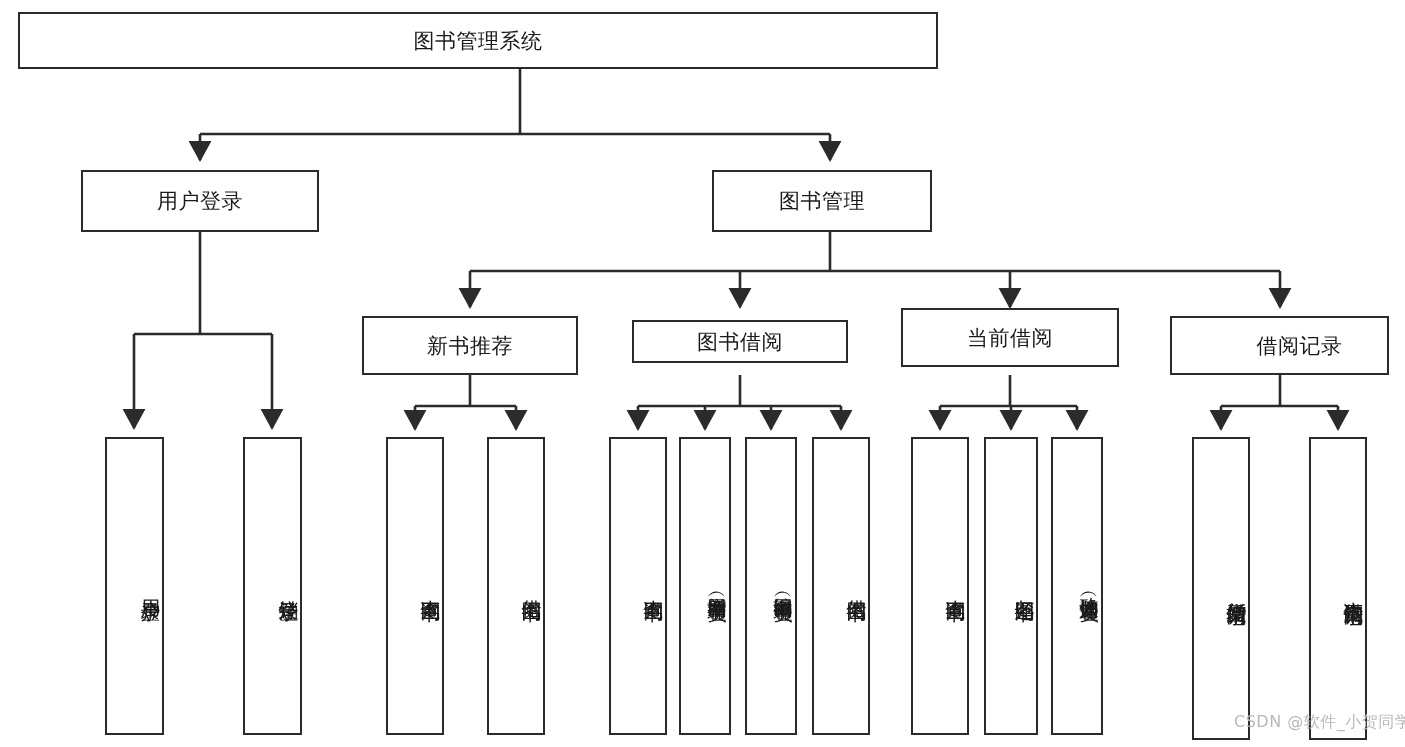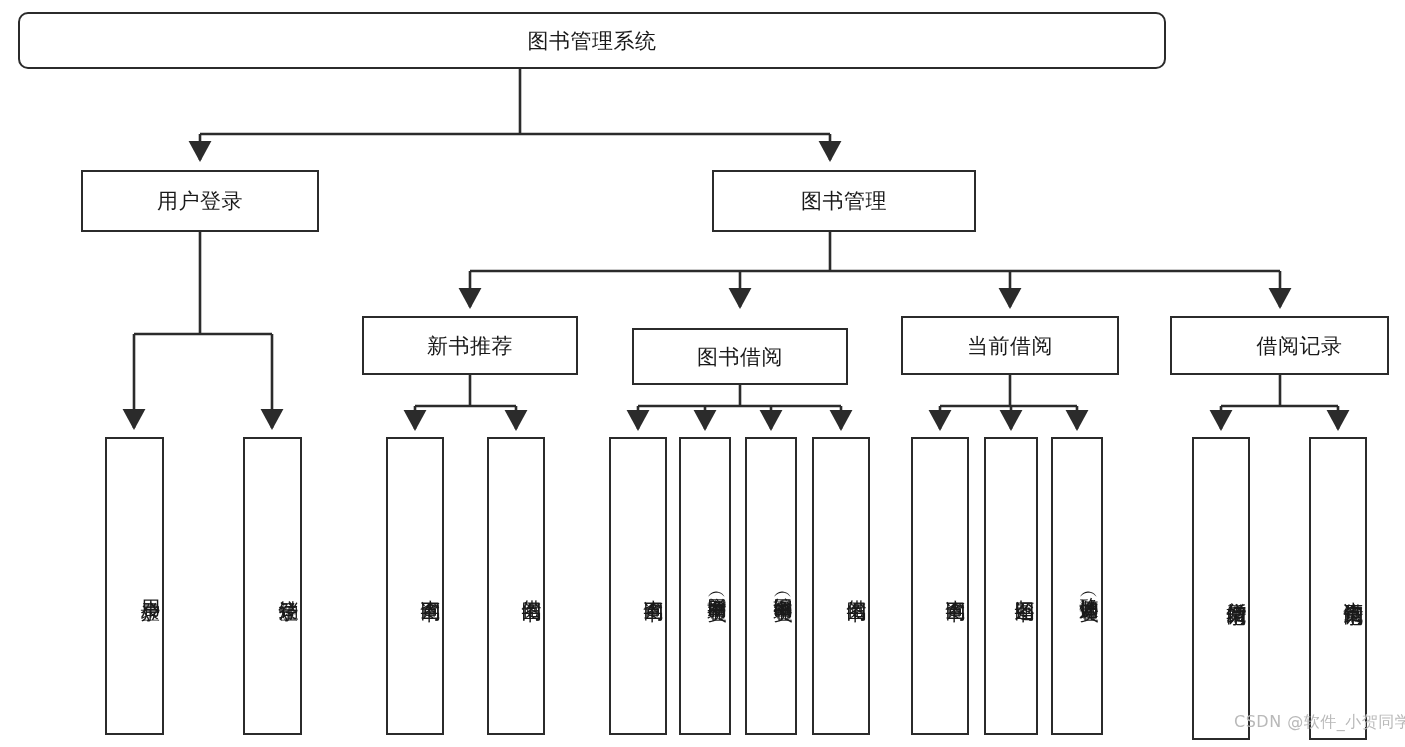--- a/index.html
+++ b/index.html
@@ -114,38 +114,38 @@
       <path d="M 1011 406 L 1011 429" marker-end="url(#arrow)"></path>
       <path d="M 1077 406 L 1077 429" marker-end="url(#arrow)"></path>
 
       <path d="M 1280 375 L 1280 406"></path>
       <path d="M 1221 406 L 1338 406"></path>
       <path d="M 1221 406 L 1221 429" marker-end="url(#arrow)"></path>
       <path d="M 1338 406 L 1338 429" marker-end="url(#arrow)"></path>
     </g>
   </svg>
 
-  <div class="node horiz" id="n-root" style="left: 18px; top: 12px; width: 1148px; height: 57px; border-radius: 10px;">
+  <div class="node horiz" id="n-root" style="left: 18px; top: 12px; width: 920px; height: 57px;">
     <span>图书管理系统</span>
   </div>
 
   <div class="node horiz" id="n-l2-0" style="left: 81px; top: 170px; width: 238px; height: 62px;">
     <span>用户登录</span>
   </div>
-  <div class="node horiz" id="n-l2-1" style="left: 712px; top: 170px; width: 264px; height: 62px;">
+  <div class="node horiz" id="n-l2-1" style="left: 712px; top: 170px; width: 220px; height: 62px;">
     <span>图书管理</span>
   </div>
 
   <div class="node horiz" id="n-l3-0" style="left: 362px; top: 316px; width: 216px; height: 59px;">
     <span>新书推荐</span>
   </div>
-  <div class="node horiz" id="n-l3-1" style="left: 632px; top: 328px; width: 216px; height: 57px;">
+  <div class="node horiz" id="n-l3-1" style="left: 632px; top: 320px; width: 216px; height: 43px;">
     <span>图书借阅</span>
   </div>
-  <div class="node horiz" id="n-l3-2" style="left: 901px; top: 316px; width: 218px; height: 59px;">
+  <div class="node horiz" id="n-l3-2" style="left: 901px; top: 308px; width: 218px; height: 59px;">
     <span>当前借阅</span>
   </div>
   <div class="node horiz" id="n-l3-3" style="left: 1170px; top: 316px; width: 219px; height: 59px; padding-left: 40px;">
     <span>借阅记录</span>
   </div>
 
   <div class="node vert" id="n-lf-0" style="left: 105px; top: 437px; width: 59px; height: 298px;">
     <span class="vlabel">用户登录</span>
   </div>
   <div class="node vert" id="n-lf-1" style="left: 243px; top: 437px; width: 59px; height: 298px;">

